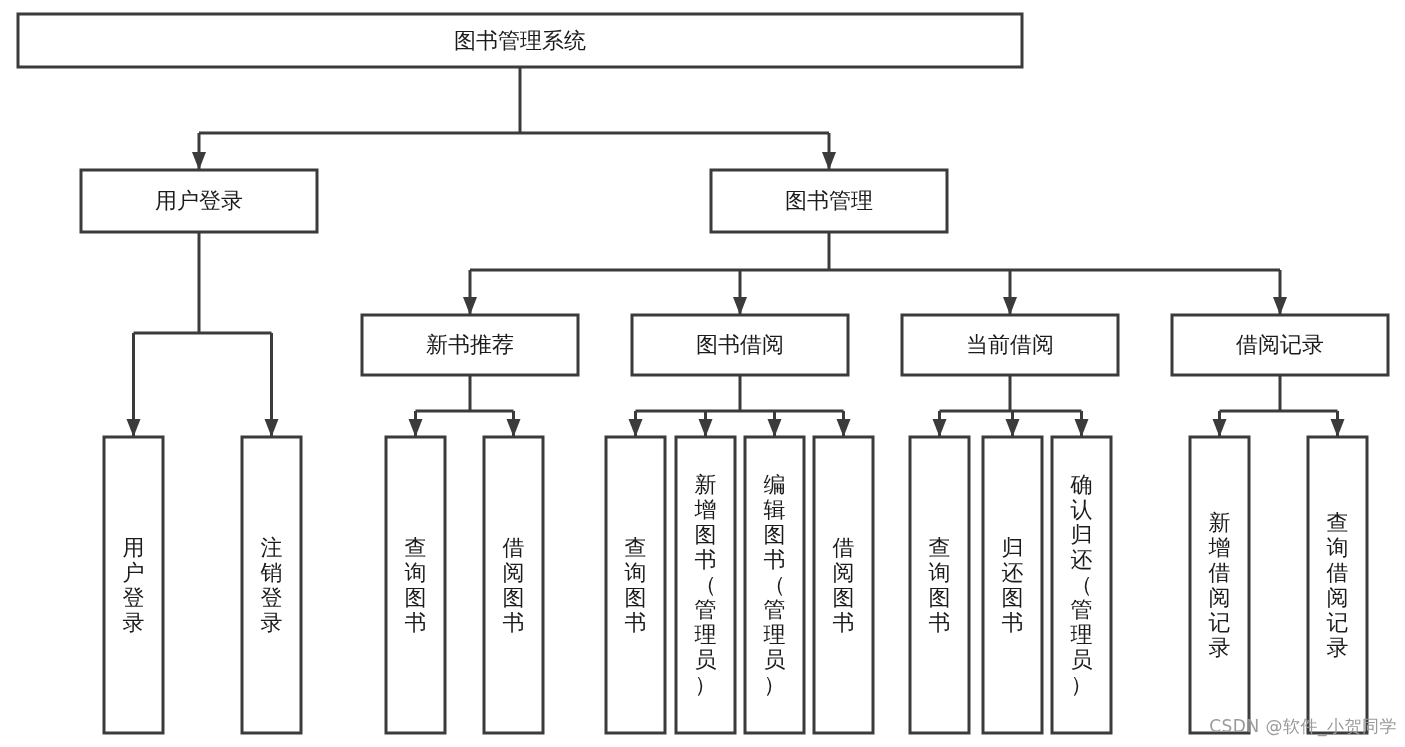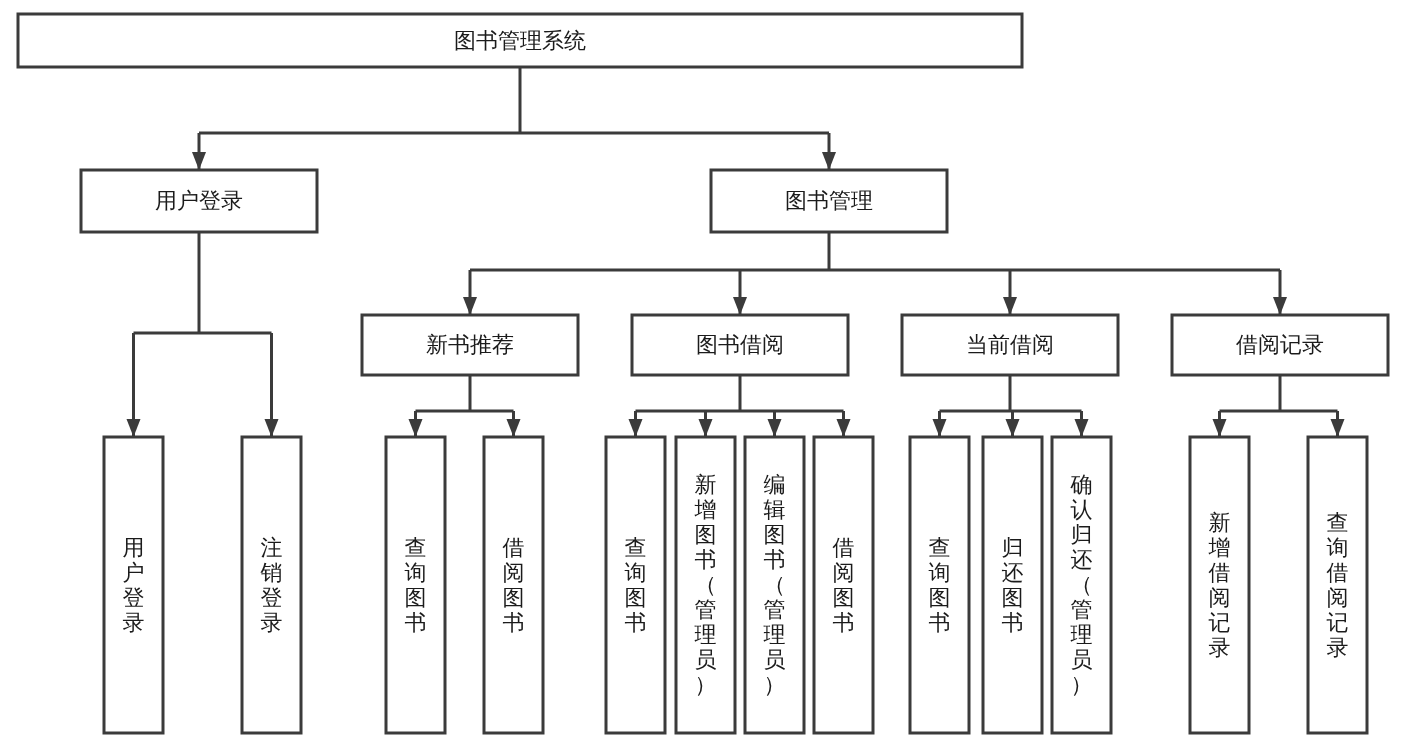--- a/index.html
+++ b/index.html
@@ -164,13 +164,14 @@
         <g>
           <rect x="1190" y="437" width="59" height="296" class="node-box"></rect>
           <text x="1219.5" y="529.5" class="node-label-vert"><tspan x="1219.5" dy="0">新</tspan><tspan x="1219.5" dy="25">增</tspan><tspan x="1219.5" dy="25">借</tspan><tspan x="1219.5" dy="25">阅</tspan><tspan x="1219.5" dy="25">记</tspan><tspan x="1219.5" dy="25">录</tspan></text>
         </g>
         <g>
           <rect x="1308" y="437" width="59" height="296" class="node-box"></rect>
           <text x="1337.5" y="529.5" class="node-label-vert"><tspan x="1337.5" dy="0">查</tspan><tspan x="1337.5" dy="25">询</tspan><tspan x="1337.5" dy="25">借</tspan><tspan x="1337.5" dy="25">阅</tspan><tspan x="1337.5" dy="25">记</tspan><tspan x="1337.5" dy="25">录</tspan></text>
         </g>
       </g>
   </svg>
+  <div class="watermark">CSDN @软件_小贺同学</div>
 </div>
 
 </body></html>

